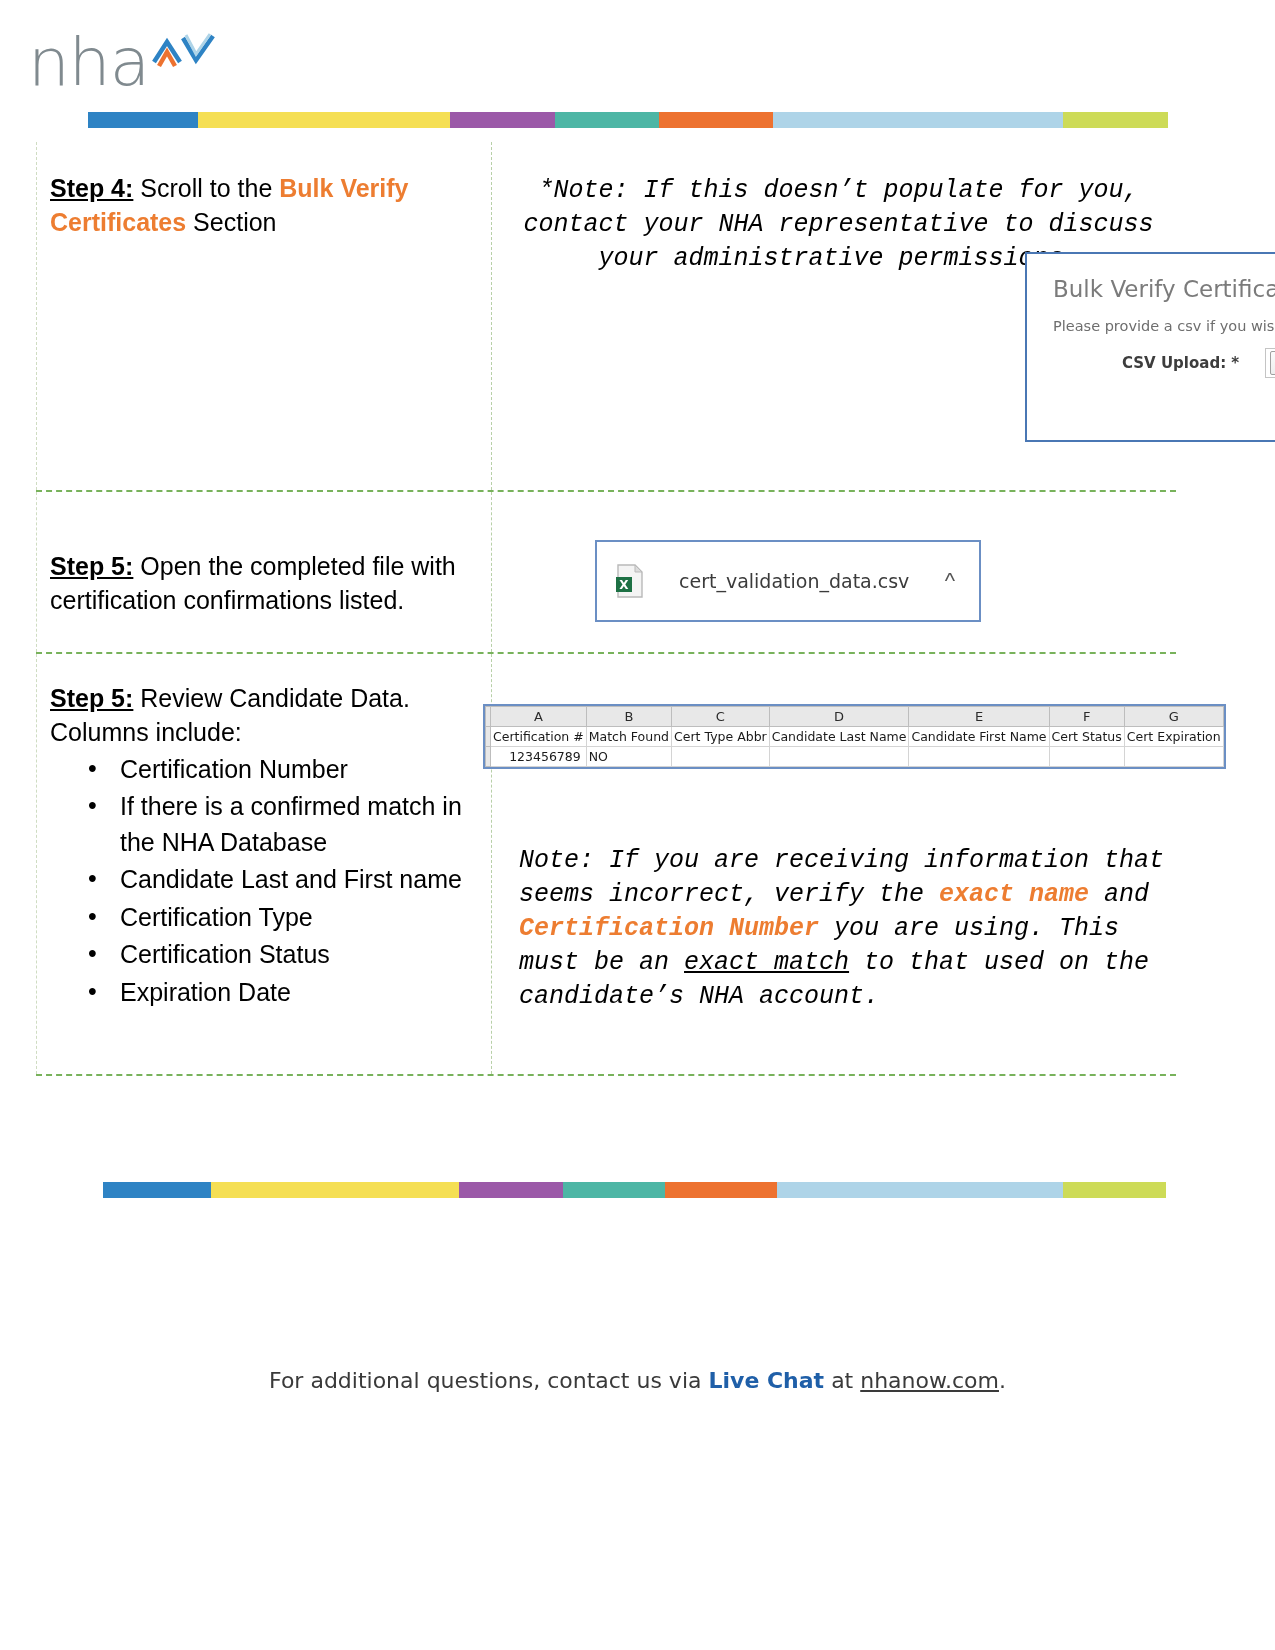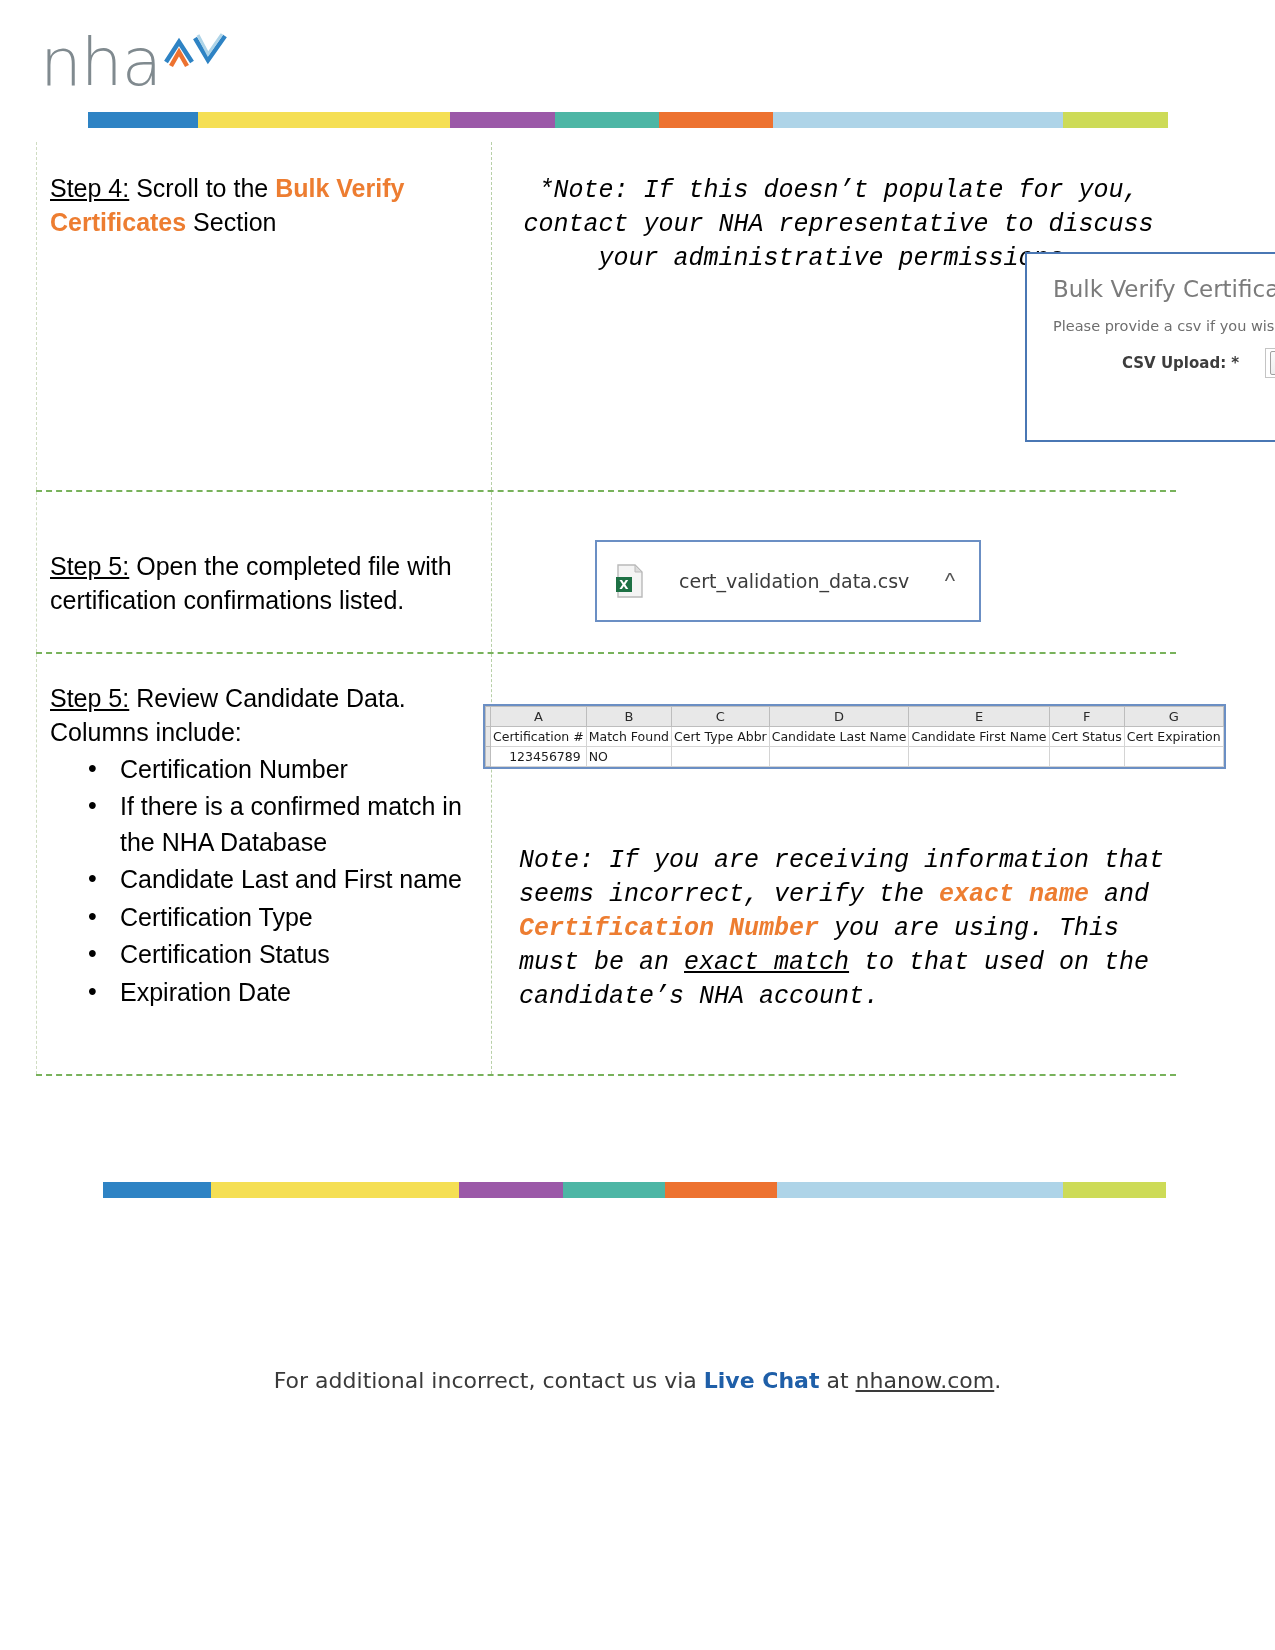--- a/index.html
+++ b/index.html
@@ -12,21 +12,21 @@
     height: 1650px;
     position: relative;
     font-family: "Liberation Sans", sans-serif;
     color: #000000;
     overflow: hidden;
   }
 
   
   .logo-wrap {
     position: absolute;
-    left: 40px;
+    left: 28px;
     top: 24px;
     width: 200px;
     height: 80px;
   }
   .logo-text {
     position: absolute;
     left: 0;
     top: 6px;
     font-family: "DejaVu Sans", sans-serif;
     font-size: 66px;
@@ -86,21 +86,21 @@
 
   
   .step-para {
     font-family: "Liberation Sans", sans-serif;
     font-size: 25px;
     line-height: 1.35;
     color: #000;
     margin: 0;
   }
   .step-label {
-    font-weight: normal;
+    font-weight: bold;
     text-decoration: underline;
   }
   .hl-orange {
     color: #ED7D31;
     font-weight: bold;
   }
   ul.bullets {
     margin: 22px 0 0 0;
     padding-left: 58px;
     list-style: none;
@@ -424,14 +424,14 @@
     <span style="background: rgb(46, 131, 196); width: 10.1852%;"></span>
     <span style="background: rgb(245, 223, 84); width: 23.3333%;"></span>
     <span style="background: rgb(155, 89, 168); width: 9.72222%;"></span>
     <span style="background: rgb(77, 182, 165); width: 9.62963%;"></span>
     <span style="background: rgb(237, 114, 48); width: 10.5556%;"></span>
     <span style="background: rgb(174, 212, 232); width: 26.8519%;"></span>
     <span style="background: rgb(205, 219, 87); width: 9.72222%;"></span>
   </div>
 
 <div class="footer">
-  <span>For additional incorrect, contact us via </span><span class="chat">Live Chat</span><span> at </span><span class="site">nhanow.com</span><span>.</span>
+  <span>For additional questions, contact us via </span><span class="chat">Live Chat</span><span> at </span><span class="site">nhanow.com</span><span>.</span>
 </div>
 
 </body></html>

